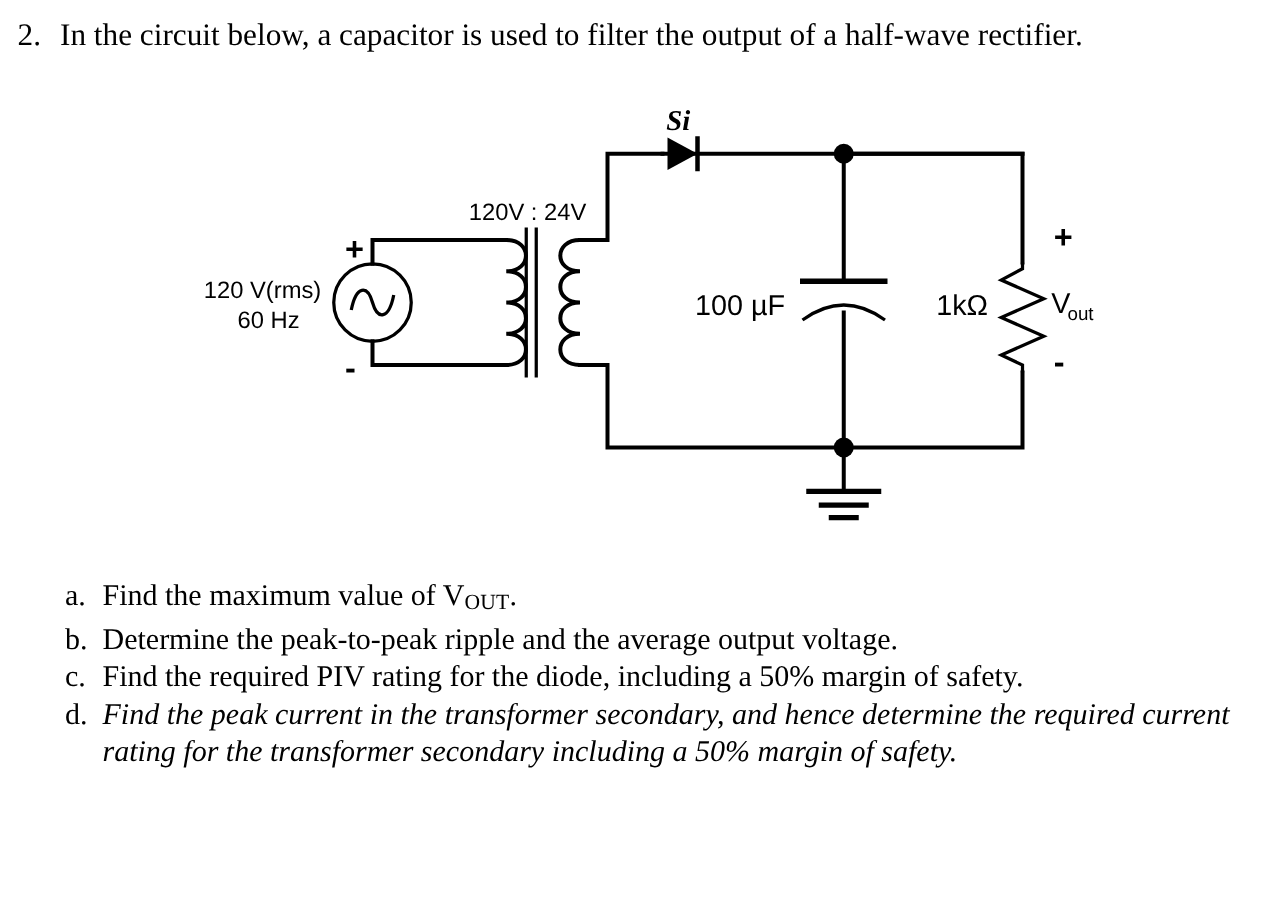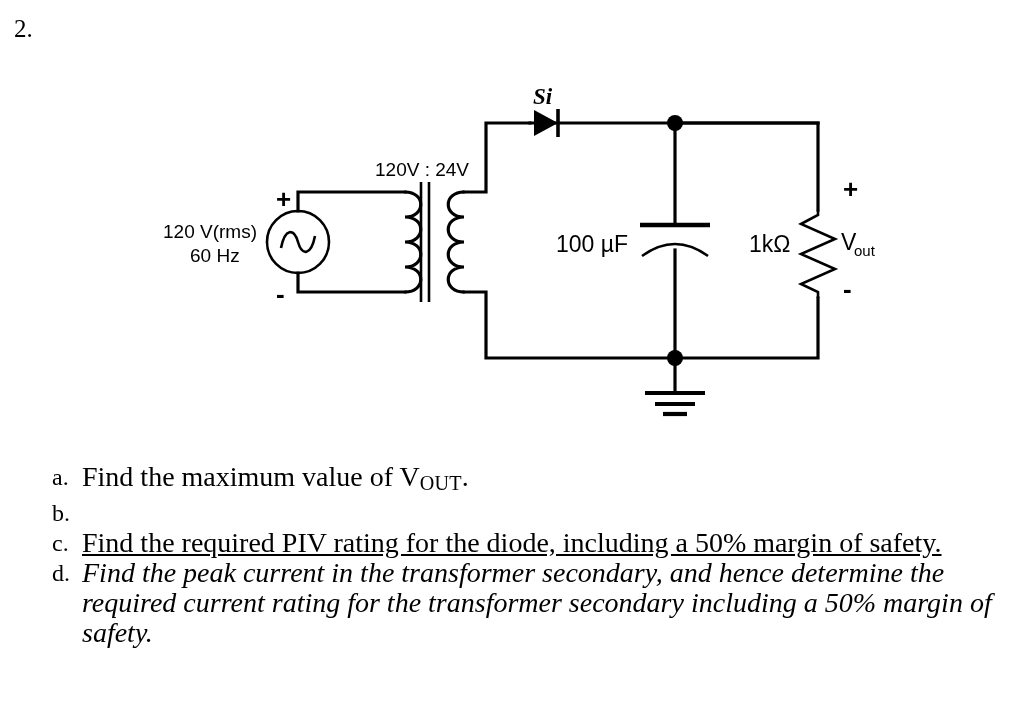--- a/index.html
+++ b/index.html
@@ -49,21 +49,21 @@
     align-items: flex-start;
     margin-bottom: 0px;
   }
   .part-letter {
     width: 30px;
     flex: 0 0 30px;
     font-size: 24px;
     line-height: 30px;
   }
   .part-text {
-    font-size: 28px;
+    font-size: 24px;
     line-height: 30px;
     max-width: 900px;
   }
   .sub {
     font-size: 0.72em;
     vertical-align: -0.18em;
     letter-spacing: 0.2px;
   }
 
   
@@ -123,20 +123,21 @@
     fill: none;
   }
   .fillblk { fill: #000; }
 </style>
 </head>
 <body>
 
 <div class="q-block">
   <div class="q-row">
     <div class="q-num">2.</div>
+    <div class="q-text">In the circuit below, a capacitor is used to filter the output of a half-wave rectifier.</div>
   </div>
 </div>
 
 <div id="circuit-area">
 <svg id="circuit-svg" width="1024" height="355" viewBox="0 0 1024 355" xmlns="http://www.w3.org/2000/svg">
 
   <g>
     <circle cx="298" cy="162" r="31" class="thin"></circle>
     <path d="M 281 168 C 285 148, 294 148, 298 162 C 302 176, 311 176, 315 156" class="thin" fill="none"></path>
   </g>
@@ -227,25 +228,26 @@
 
 <div class="parts">
 
   <div class="part-row">
     <div class="part-letter">a.</div>
     <div class="part-text"><span>Find the maximum value of V</span><span class="sub">OUT</span><span>.</span></div>
   </div>
 
   <div class="part-row">
     <div class="part-letter">b.</div>
+    <div class="part-text">Determine the peak-to-peak ripple and the average output voltage.</div>
   </div>
 
   <div class="part-row">
     <div class="part-letter">c.</div>
-    <div class="part-text" style="max-width:885px;text-decoration:underline;">Find the required PIV rating for the diode, including a 50% margin of safety.</div>
+    <div class="part-text" style="max-width:885px;">Find the required PIV rating for the diode, including a 50% margin of safety.</div>
   </div>
 
   <div class="part-row">
     <div class="part-letter">d.</div>
     <div class="part-text" style="max-width:930px;font-style:italic;">Find the peak current in the transformer secondary, and hence determine the required current rating for the transformer secondary including a 50% margin of safety.</div>
   </div>
 
 </div>
 
 </body></html>

